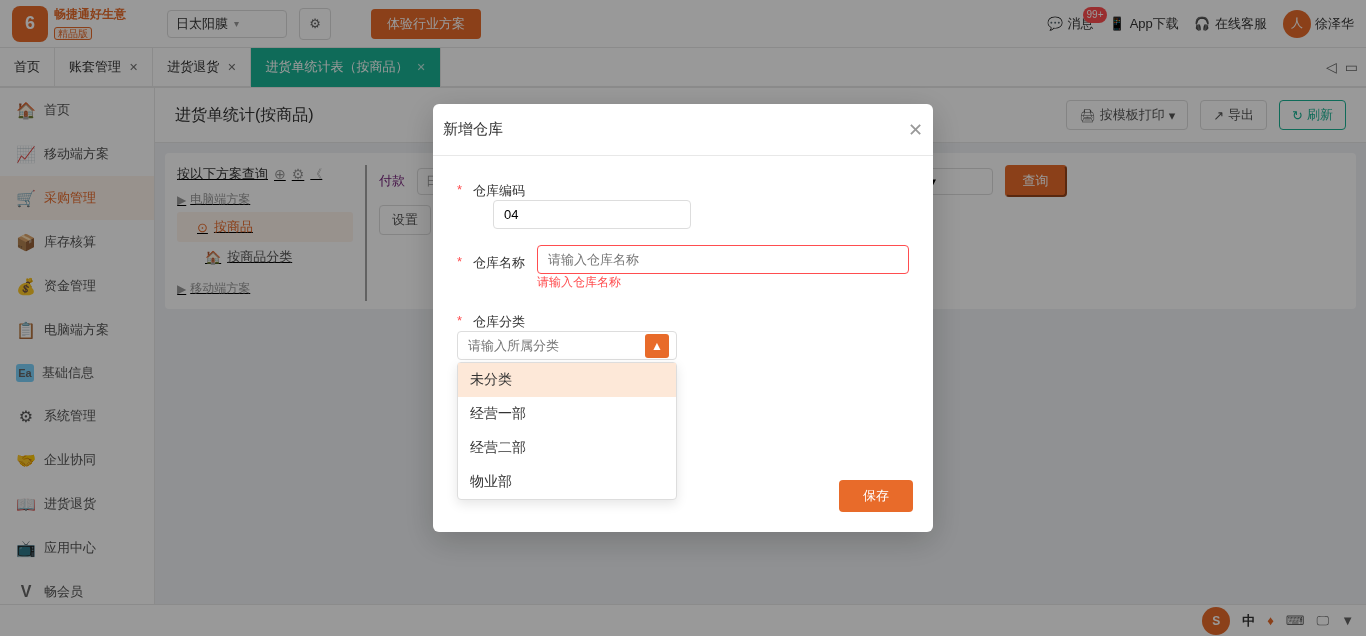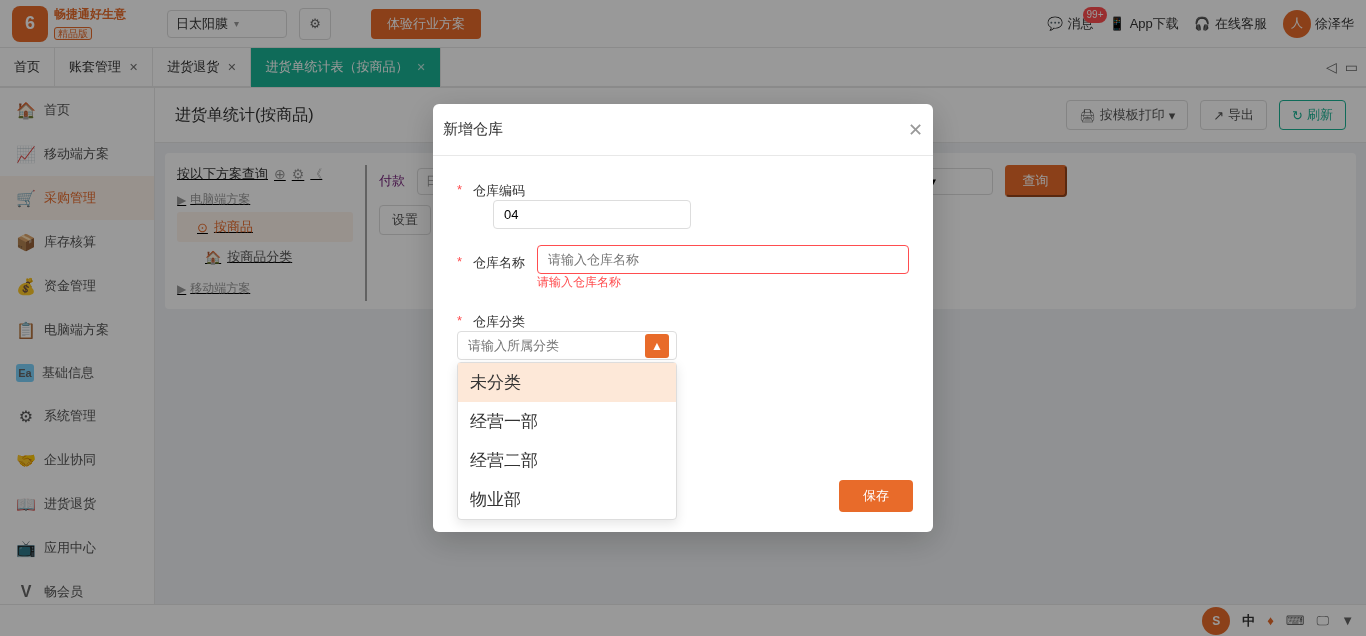--- a/index.html
+++ b/index.html
@@ -237,21 +237,21 @@
       display: flex; align-items: center; justify-content: center;
       cursor: pointer; color: #fff; font-size: 12px;
     }
     .category-dropdown {
       position: absolute; top: 100%; left: 0; right: 0;
       background: #fff; border: 1px solid #ddd; border-radius: 4px;
       box-shadow: 0 4px 12px rgba(0,0,0,0.1);
       z-index: 200; margin-top: 2px;
     }
     .dropdown-item {
-      padding: 8px 12px; cursor: pointer; font-size: 17px; color: #333;
+      padding: 8px 12px; cursor: pointer; font-size: 14px; color: #333;
     }
     .dropdown-item.selected { background: #fde8d8; }
 
     .modal-footer {
       padding: 10px 20px 20px;
       display: flex; justify-content: flex-end; gap: 10px;
     }
     .btn-save {
       background: #e86b2a; color: #fff;
       border: none; border-radius: 4px;

